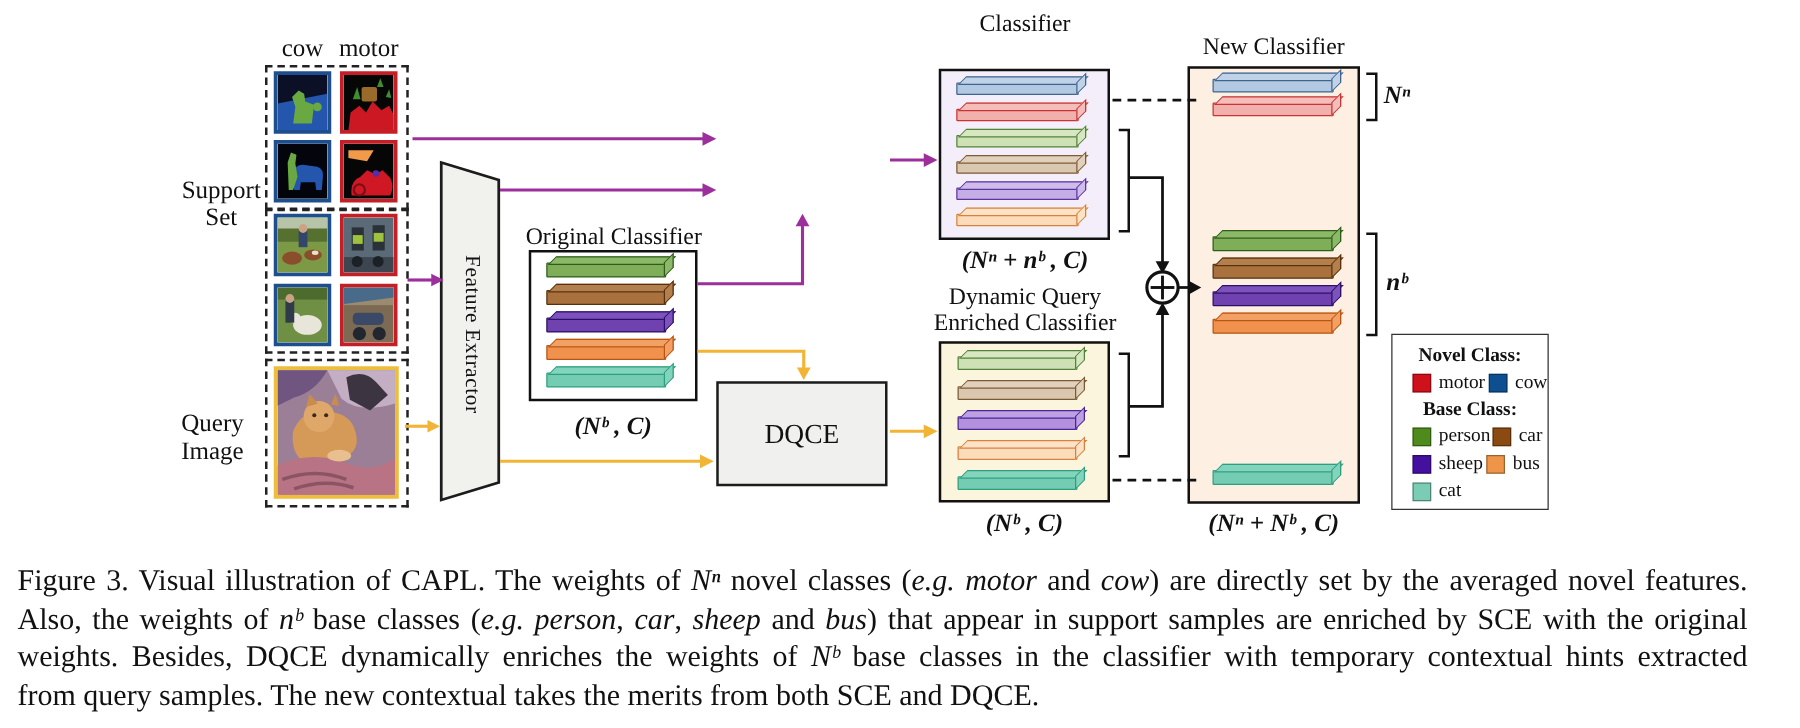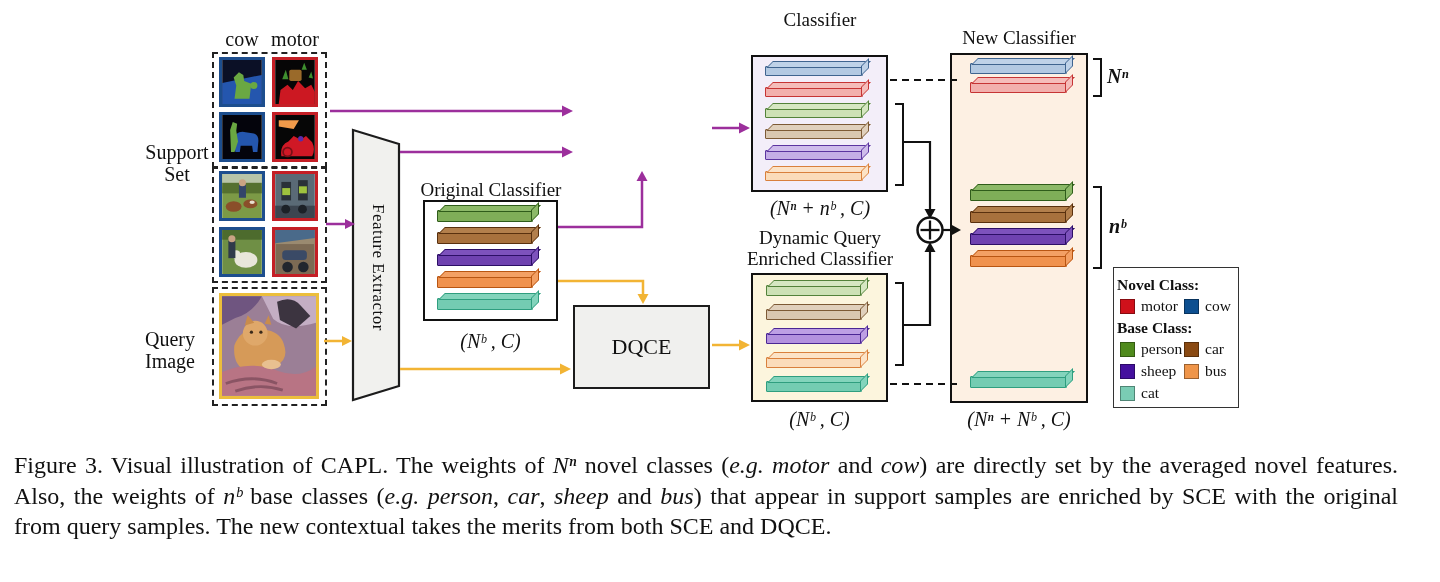--- a/index.html
+++ b/index.html
@@ -4,21 +4,21 @@
 <style>
   * { box-sizing: border-box; margin: 0; padding: 0; }
   html,body { background:#ffffff; }
   .stage { position:relative; width:1440px; height:582px; background:#fff; overflow:hidden;
            font-family:"Liberation Serif", serif; color:#111; }
   .abs { position:absolute; }
 
   
   .lbl { text-align:center; font-size:20px; line-height:22px; }
   .lbl-sm { text-align:center; font-size:19px; line-height:21px; }
-  .dims { text-align:center; font-size:20px; font-weight:normal; font-style:italic; }
+  .dims { text-align:center; font-size:20px; font-weight:bold; font-style:italic; }
 
   
   .dashbox { border:2px dashed #222; }
 
   
   .tile { position:absolute; width:46px; height:50px; }
   .tile svg { display:block; width:100%; height:100%; }
   .tile.cow  { border:3px solid #1d4e8e; }
   .tile.motor{ border:3px solid #c41f26; }
   .queryphoto { position:absolute; border:3.5px solid #ecbe3c; }
@@ -49,21 +49,21 @@
   .p-dqe  .bar3d { height:11px; margin-bottom:13px; }
   .p-nn   .bar3d { height:11px; margin-bottom:8px;  }
   .p-nb   .bar3d { height:12px; margin-bottom:10px; }
   .p-nq   .bar3d { height:12px; }
 
   
   .brlabel { position:absolute; font-size:20px; font-weight:bold; font-style:italic; }
 
   
   .legend { position:absolute; left:1113px; top:267px; width:126px; height:141px;
-            background:#fff; border:1.5px solid #333; padding:7px 3px; font-size:15.5px; }
+            background:#fff; border:1.5px solid #333; padding:7px 13px; font-size:15.5px;text-align:center; }
   .lg-title { font-weight:bold; margin:1px 0 3px 0; }
   .lg-row { display:flex; align-items:center; margin:3px 0 4px 0; }
   .lg-item { display:flex; align-items:center; }
   .lg-item.c1 { width:64px; }
   .lg-sw { width:15px; height:15px; margin:0 6px 0 3px; border:.5px solid rgba(0,0,0,.35); flex:none; }
 
   
   .overlay { position:absolute; left:0; top:0; z-index:6; pointer-events:none; }
 
   
@@ -362,17 +362,18 @@
       <path d="M895,104 H903 V185 H895"></path>
       <path d="M895,283 H903 V365 H895"></path>
       <path d="M1093,59 H1101 V96 H1093"></path>
       <path d="M1093,187 H1101 V268 H1093"></path>
     </g>
   </svg>
 
   <div class="caption">
     <div class="cap-line"><span>Figure 3.  Visual illustration of CAPL. The weights of </span><span style="font-style: italic;">Nⁿ</span><span> novel classes (</span><span style="font-style: italic;">e.g. motor</span><span> and </span><span style="font-style: italic;">cow</span><span>) are directly set by the averaged novel features.</span></div>
     <div class="cap-line"><span>Also, the weights of </span><span style="font-style: italic;">nᵇ</span><span> base classes (</span><span style="font-style: italic;">e.g. person</span><span>, </span><span style="font-style: italic;">car</span><span>, </span><span style="font-style: italic;">sheep</span><span> and </span><span style="font-style: italic;">bus</span><span>) that appear in support samples are enriched by SCE with the original</span></div>
+    <div class="cap-line"><span>weights.  Besides, DQCE dynamically enriches the weights of </span><span style="font-style: italic;">Nᵇ</span><span> base classes in the classifier with temporary contextual hints extracted</span></div>
     <div class="cap-line last"><span>from query samples. The new contextual takes the merits from both SCE and DQCE.</span></div>
   </div>
 
 
 </div>
 
 </body></html>

